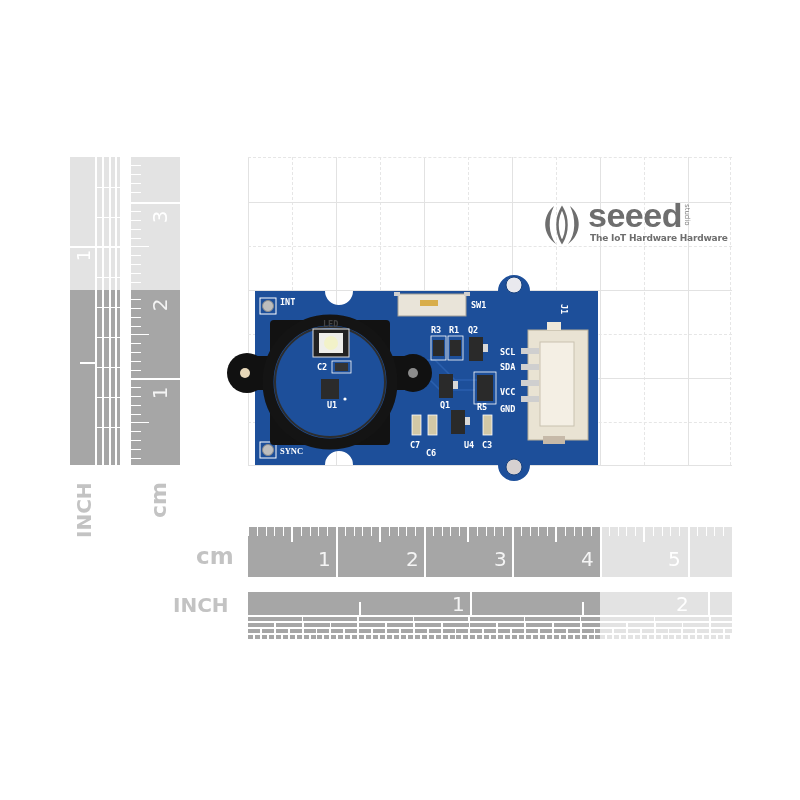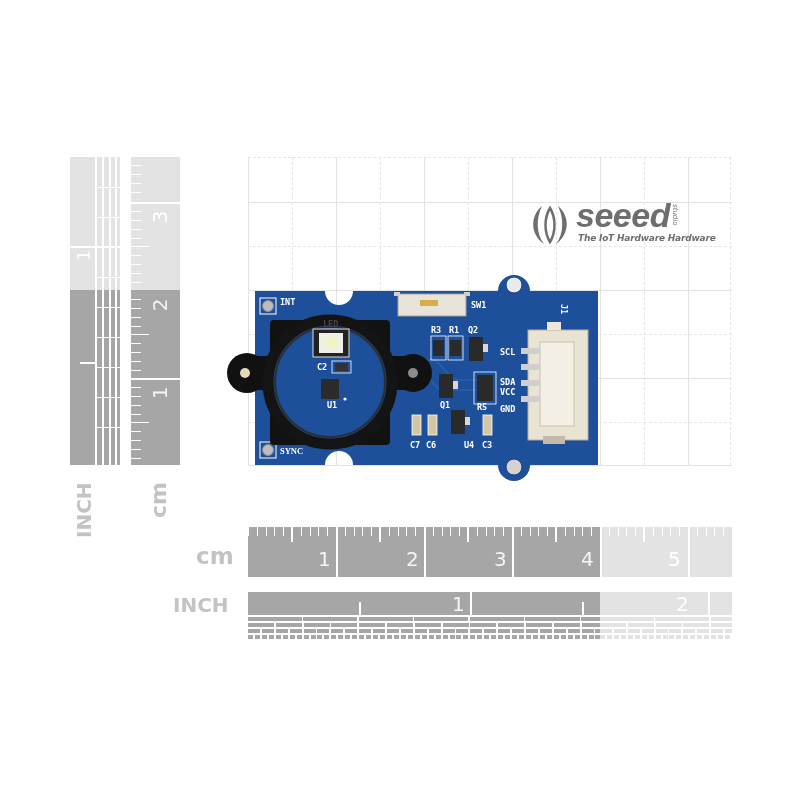--- a/index.html
+++ b/index.html
@@ -7,21 +7,21 @@
   .abs { position:absolute; }
 
   
   .grid { left:248px; top:157px; width:484px; height:308px; }
   .vline { position:absolute; top:0; bottom:0; width:0; border-left:1.5px solid #e2e2e2; }
   .vline.dash { border-left:1.5px dashed #e6e6e6; }
   .hline { position:absolute; left:0; right:0; height:0; border-top:1.5px solid #e2e2e2; }
   .hline.dash { border-top:1.5px dashed #e6e6e6; }
 
   
-  .logo { left:528px; top:200px; width:170px; height:48px; color:#6b6b6b;font-style:italic; }
+  .logo { left:540px; top:200px; width:170px; height:48px; color:#6b6b6b; }
   .logo-mark { position:absolute; left:0; top:2px; width:44px; height:44px; }
   .logo-word { position:absolute; left:48px; top:-4px; font-family:"Liberation Sans", sans-serif; font-weight:bold; font-size:34px; letter-spacing:-0.5px; color:#6e6e6e; }
   .logo-studio { position:absolute; left:151px; top:4px; font-size:7px; transform:rotate(90deg); transform-origin:left top; color:#7a7a7a; }
   .logo-tag { position:absolute; left:50px; top:33px; font-size:9px; font-weight:bold; color:#6e6e6e; white-space:nowrap; letter-spacing:-0.2px; }
 
   
   .ruler-dark { background:#a6a6a6; }
   .ruler-light { background:#e3e3e3; }
   .ruler-num { position:absolute; color:#f4f4f4; font-size:20px; font-family:"DejaVu Sans", sans-serif; }
   .ruler-num.light { color:#ffffff; }
@@ -256,23 +256,23 @@
   <span class="pcb-label" style="left:55px;top:27px;">INT</span>
   <span class="pcb-label" style="left:55px;top:176px;font-family:Liberation Serif, serif;">SYNC</span>
   <span class="pcb-label" style="left:98px;top:49px;color:#444;">LED</span>
   <span class="pcb-label" style="left:92px;top:92px;">C2</span>
   <span class="pcb-label" style="left:102px;top:130px;">U1</span>
   <span class="pcb-label" style="left:246px;top:30px;">SW1</span>
   <span class="pcb-label" style="left:206px;top:55px;">R3</span>
   <span class="pcb-label" style="left:224px;top:55px;">R1</span>
   <span class="pcb-label" style="left:243px;top:55px;">Q2</span>
   <span class="pcb-label" style="left:275px;top:77px;">SCL</span>
-  <span class="pcb-label" style="left:275px;top:107px;">SDA</span>
+  <span class="pcb-label" style="left:275px;top:92px;">SDA</span>
   <span class="pcb-label" style="left:275px;top:117px;">VCC</span>
   <span class="pcb-label" style="left:275px;top:134px;">GND</span>
   <span class="pcb-label" style="left:215px;top:130px;">Q1</span>
   <span class="pcb-label" style="left:252px;top:132px;">R5</span>
   <span class="pcb-label" style="left:185px;top:170px;">C7</span>
-  <span class="pcb-label" style="left:201px;top:170px;">C6</span>
+  <span class="pcb-label" style="left:201px;top:178px;">C6</span>
   <span class="pcb-label" style="left:227px;top:170px;padding-left:12px;">U4</span>
   <span class="pcb-label" style="left:257px;top:170px;">C3</span>
   <span class="pcb-label" style="left:334px;top:34px;transform:rotate(90deg);">J1</span>
 </div>
 
 </body></html>

